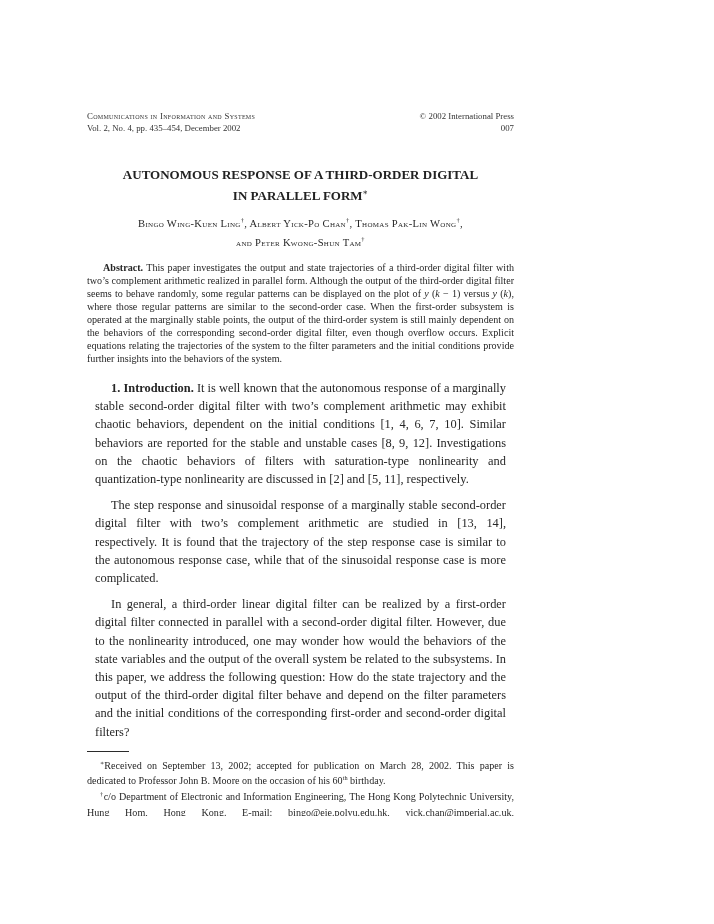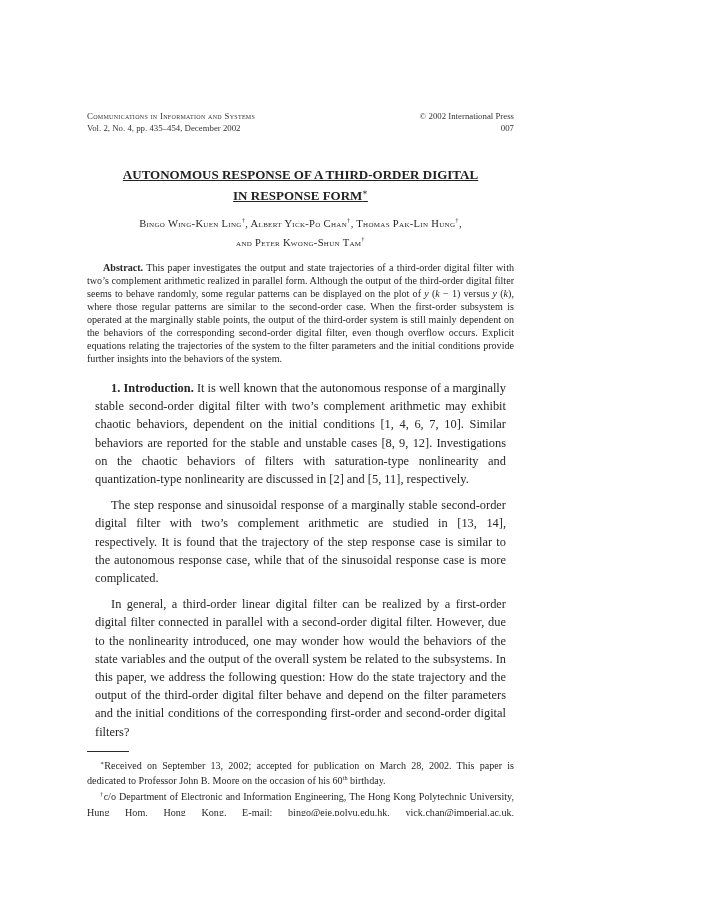--- a/index.html
+++ b/index.html
@@ -9,21 +9,21 @@
     overflow:hidden;
   }
   .content { position:absolute; left:87px; top:111px; width:427px; }
 
   .header-row { display:flex; justify-content:space-between; align-items:flex-start;
     font-size:8.8px; line-height:11.5px; color:#333; }
   .journal-name { font-variant:small-caps; letter-spacing:0.3px; }
   .header-right { text-align:right; }
 
   .title-block { margin-top:30px; text-align:center; font-weight:700;
-    font-size:13px; line-height:21px; color:#222;text-decoration:underline; }
+    font-size:13px; line-height:21px; color:#222; }
   .title-block > div { white-space:nowrap; }
 
   .authors-block { margin-top:8px; text-align:center; font-variant:small-caps;
     font-size:10.6px; line-height:19px; letter-spacing:0.3px; }
   .authors-block > div { white-space:nowrap; }
 
   .abstract { margin:9px 0 12px 0; font-size:10.1px; line-height:13px;
     text-align:justify; text-indent:16px; }
 
   .seg-b { font-weight:700; }
@@ -53,25 +53,25 @@
         <div>Vol. 2, No. 4, pp. 435–454, December 2002</div>
       </div>
       <div class="header-right">
         <div>© 2002 International Press</div>
         <div>007</div>
       </div>
     </div>
 
     <div class="title-block">
       <div>AUTONOMOUS RESPONSE OF A THIRD-ORDER DIGITAL</div>
-      <div><span>IN RESPONSE FORM</span><sup>∗</sup></div>
+      <div><span>IN PARALLEL FORM</span><sup>∗</sup></div>
     </div>
 
     <div class="authors-block">
-      <div><span>Bingo Wing-Kuen Ling</span><sup>†</sup><span>, Albert Yick-Po Chan</span><sup>†</sup><span>, Thomas Pak-Lin Hung</span><sup>†</sup><span>,</span></div>
+      <div><span>Bingo Wing-Kuen Ling</span><sup>†</sup><span>, Albert Yick-Po Chan</span><sup>†</sup><span>, Thomas Pak-Lin Wong</span><sup>†</sup><span>,</span></div>
       <div><span>and Peter Kwong-Shun Tam</span><sup>†</sup></div>
     </div>
 
     <p class="abstract"><span class="seg-b">Abstract.</span><span> This paper investigates the output and state trajectories of a third-order digital filter with two’s complement arithmetic realized in parallel form. Although the output of the third-order digital filter seems to behave randomly, some regular patterns can be displayed on the plot of </span><span class="seg-i">y</span><span> (</span><span class="seg-i">k</span><span> − 1) versus </span><span class="seg-i">y</span><span> (</span><span class="seg-i">k</span><span>), where those regular patterns are similar to the second-order case. When the first-order subsystem is operated at the marginally stable points, the output of the third-order system is still mainly dependent on the behaviors of the corresponding second-order digital filter, even though overflow occurs. Explicit equations relating the trajectories of the system to the filter parameters and the initial conditions provide further insights into the behaviors of the system.</span></p>
 
     <div class="body-text">
       <p><span class="seg-b">1. Introduction.</span><span> It is well known that the autonomous response of a marginally stable second-order digital filter with two’s complement arithmetic may exhibit chaotic behaviors, dependent on the initial conditions [1, 4, 6, 7, 10]. Similar behaviors are reported for the stable and unstable cases [8, 9, 12]. Investigations on the chaotic behaviors of filters with saturation-type nonlinearity and quantization-type nonlinearity are discussed in [2] and [5, 11], respectively.</span></p>
       <p><span>The step response and sinusoidal response of a marginally stable second-order digital filter with two’s complement arithmetic are studied in [13, 14], respectively. It is found that the trajectory of the step response case is similar to the autonomous response case, while that of the sinusoidal response case is more complicated.</span></p>
       <p><span>In general, a third-order linear digital filter can be realized by a first-order digital filter connected in parallel with a second-order digital filter. However, due to the nonlinearity introduced, one may wonder how would the behaviors of the state variables and the output of the overall system be related to the subsystems. In this paper, we address the following question: How do the state trajectory and the output of the third-order digital filter behave and depend on the filter parameters and the initial conditions of the corresponding first-order and second-order digital filters?</span></p>
     </div>

